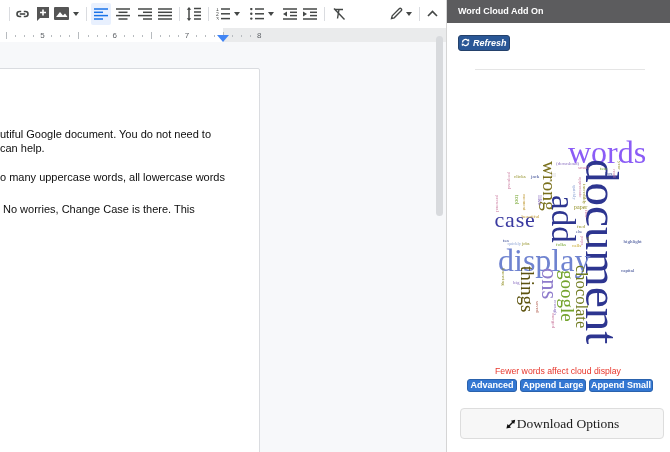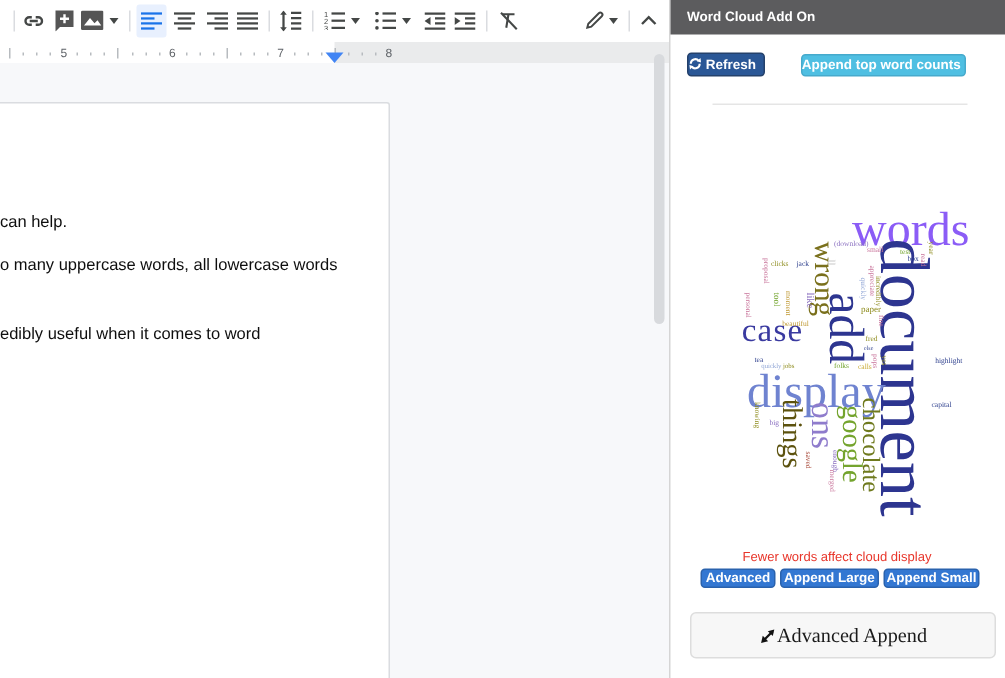--- a/index.html
+++ b/index.html
@@ -19,21 +19,21 @@
   
   #canvas{left:0;top:42px;width:446px;height:410px;background:#f7f8fa;}
   #page{position:absolute;left:-40px;top:26px;width:298px;height:500px;background:#fff;border:1px solid #dadce0;border-radius:2px;}
   .docline{position:absolute;left:0;white-space:nowrap;font-size:11px;color:#0e0e0e;}
   #scrollthumb{position:absolute;left:436px;top:-6px;width:7px;height:180px;background:#d8dadd;border-radius:4px;}
   
   #sidebar{left:446px;top:0;width:224px;height:452px;background:#fff;border-left:1px solid #d5d5d5;}
   #sbheader{position:absolute;left:0;top:0;width:256px;height:23px;background:#5c5c5e;}
   #sbtitle{position:absolute;left:11px;top:6px;font-size:9px;font-weight:bold;color:#fff;}
   #sbclose{position:absolute;right:7px;top:3px;font-size:14px;color:#fff;}
-  .btn{position:absolute;color:#fff;font-weight:bold;}
+  .btn{position:absolute;color:#fff;text-align:center;font-weight:bold;font-style:italic;}
   #btn-refresh{left:11px;top:35px;width:50px;height:14px;background:#2a5796;border:1px solid #24416b;border-radius:3px;font-size:9px;line-height:14px;}
   #btn-append-top{left:86.5px;top:36px;width:108px;height:13px;background:#4fbfe2;border:1px solid #46aacc;border-radius:3px;font-size:9px;line-height:13px;}
   #sbdivider{position:absolute;left:28px;top:69px;width:170px;height:1px;background:#e5e5e5;}
   
   .cw{position:absolute;font-family:"Liberation Serif",serif;white-space:nowrap;line-height:1;}
   .cwv{transform-origin:0 0;transform:rotate(90deg) translateY(-100%);}
   #fewer{left:446px;top:366px;width:224px;text-align:center;font-size:8.7px;color:#e8362b;}
   .bbtn{position:absolute;top:379px;height:11px;background:#3377d2;border:1px solid #2a62ad;border-radius:3px;color:#fff;font-weight:bold;font-size:9px;line-height:11px;text-align:center;}
   #adv{position:absolute;left:13px;top:408px;width:202px;height:29px;background:#f7f7f7;border:1px solid #ddd;border-radius:4px;display:flex;align-items:center;justify-content:center;}
   #advtext{font-family:"Liberation Serif",serif;font-size:13.5px;color:#1a1a1a;}
@@ -209,54 +209,54 @@
     <span class="rdot" style="left:250.0px"></span>
     <span class="rnum" style="left:40.3px">5</span>
     <span class="rnum" style="left:112.6px">6</span>
     <span class="rnum" style="left:184.8px">7</span>
     <span class="rnum" style="left:257px">8</span>
   </div>
   <div class="abs" id="rmarker"></div>
 
   <div class="abs" id="canvas">
     <div id="page"></div>
+    <div class="docline" style="top:85.5px">utiful Google document. You do not need to</div>
     <div class="docline" style="top:99.5px">can help.</div>
     <div class="docline" style="top:129px">o many uppercase words, all lowercase words</div>
-    <div class="docline" style="top:174.5px">edibly useful when it comes to word</div>
+    <div class="docline" style="top:160.5px;left:3px">No worries, Change Case is there. This</div>
     <div id="scrollthumb"></div>
   </div>
 
   <div class="abs" id="sidebar">
     <div id="sbheader">
       <span id="sbtitle">Word Cloud Add On</span>
       <span id="sbclose">✕</span>
     </div>
     <div class="btn" id="btn-refresh"><svg width="9" height="9" viewBox="0 0 10 10" style="vertical-align:-1px">
         <g stroke="#fff" stroke-width="1.5" fill="none">
           <path d="M1.7 5 A3.3 3.3 0 0 1 7.6 2.9"></path>
           <path d="M8.3 5 A3.3 3.3 0 0 1 2.4 7.1"></path>
         </g>
         <polygon points="8.9,0.8 9.3,4 6.2,3.2" fill="#fff"></polygon>
         <polygon points="1.1,9.2 0.7,6 3.8,6.8" fill="#fff"></polygon>
       </svg> Refresh</div>
-    <div class="btn" id="btn-append-top">Append top word counts</div>
     <div id="sbdivider"></div>
 
     <div id="cloud"></div>
 
     <div class="bbtn" style="left:20px;width:48px">Advanced</div>
     <div class="bbtn" style="left:73px;width:64px">Append Large</div>
     <div class="bbtn" style="left:142px;width:62px">Append Small</div>
     <div id="adv">
       <svg width="12" height="12" viewBox="0 0 12 12" style="margin-right:0px">
         <line x1="3" y1="9" x2="9" y2="3" stroke="#111" stroke-width="1.5"></line>
         <polygon points="10.6,1.4 5.9,2.5 9.5,6.1" fill="#111" transform="scale(0.92) translate(0.5,0.5)"></polygon>
         <polygon points="1.4,10.6 2.5,5.9 6.1,9.5 " fill="#111"></polygon>
       </svg>
-      <span id="advtext">Advanced Append</span>
+      <span id="advtext">Download Options</span>
     </div>
   </div>
   <div class="abs" id="fewer">Fewer words affect cloud display</div>
 
   <div id="cloudwords">
   <span class="cw" style="left:568px;top:135.5px;font-size:32px;color:#8b5cf6">words</span>
   <span class="cw cwv" style="left:578px;top:159px;font-size:47px;color:#2d3590">document</span>
   <span class="cw cwv" style="left:538.5px;top:161px;font-size:19.5px;color:#7a701c">wrong</span>
   <span class="cw cwv" style="left:546px;top:195px;font-size:33px;color:#2d3590">add</span>
   <span class="cw" style="left:494.5px;top:209.3px;font-size:22px;color:#3a3aa0;letter-spacing:0.8px">case</span>

